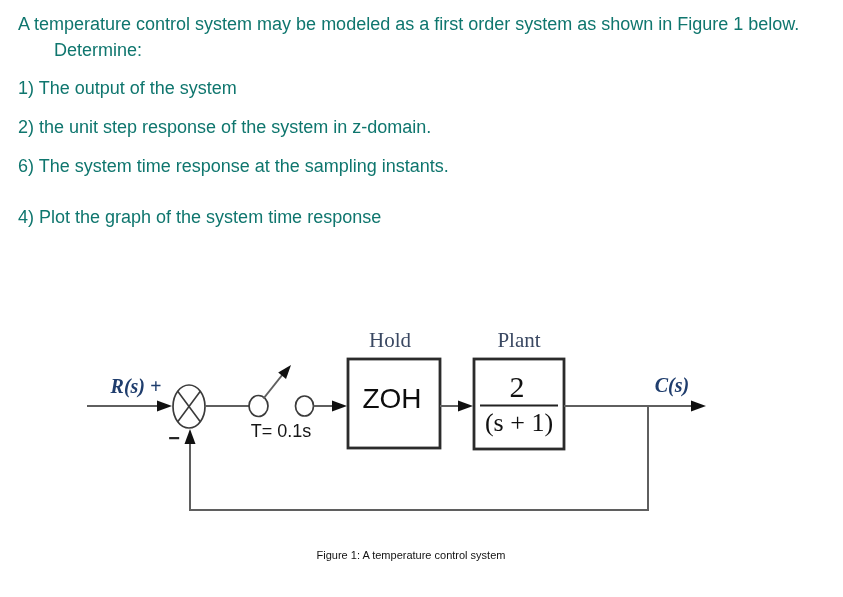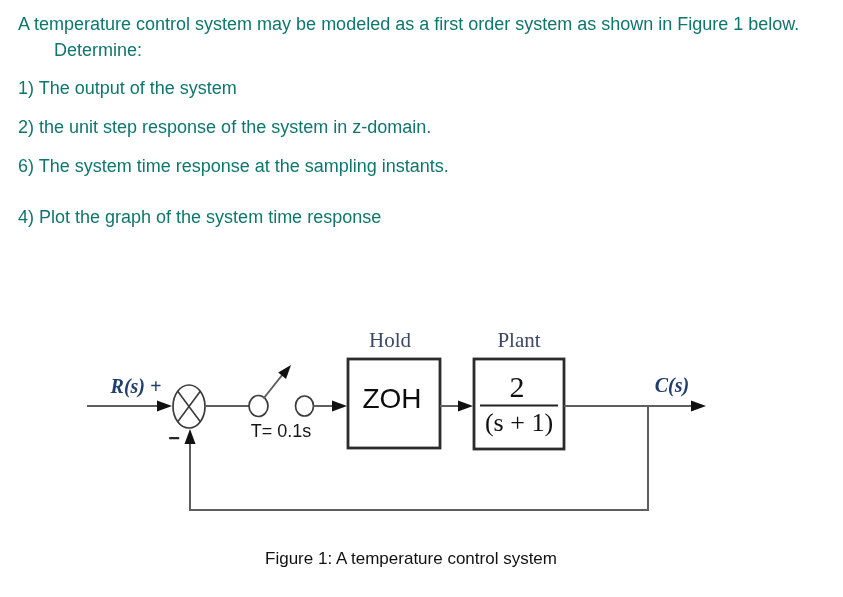--- a/index.html
+++ b/index.html
@@ -27,21 +27,21 @@
     position: absolute;
     left: 0;
     top: 0;
   }
   .caption {
     position: absolute;
     top: 549px;
     left: 0;
     width: 822px;
     text-align: center;
-    font-size: 17px;
+    font-size: 11px;
     color: #121212;
   }
   
   text.nav-math {
     font-family: "Liberation Serif", serif;
     font-style: italic;
     font-weight: bold;
     font-size: 20px;
     fill: #1f3d6d;
   }

